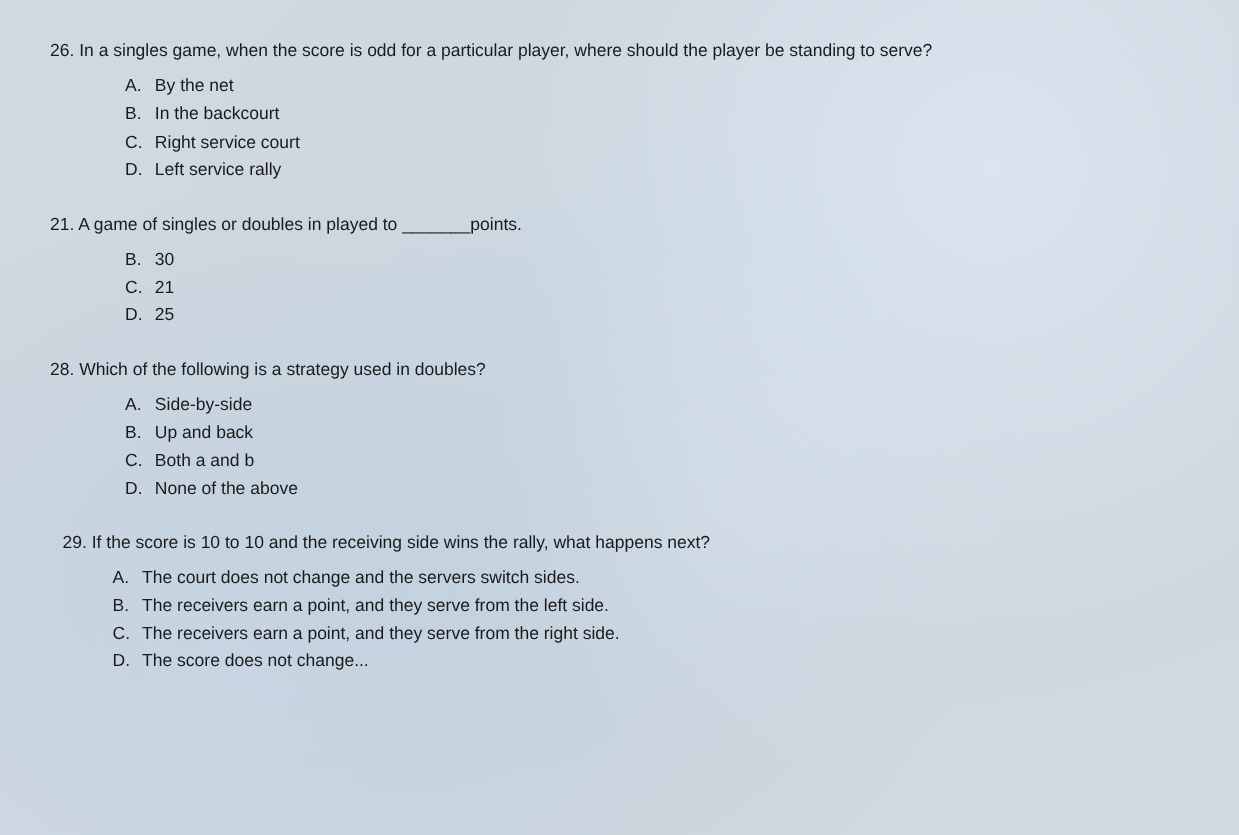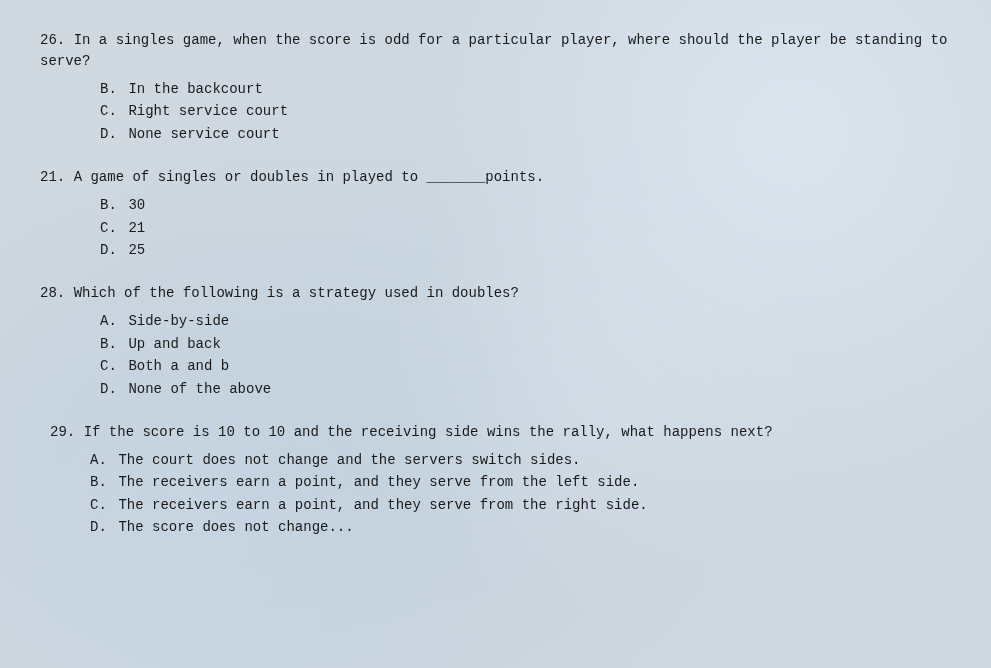--- a/index.html
+++ b/index.html
@@ -25,21 +25,20 @@
       top: 0;
       left: 0;
       right: 0;
       bottom: 0;
       padding: 30px 40px;
       overflow: hidden;
     }
 
     .question-block {
       margin-bottom: 22px;
-      font-family: Liberation Mono, monospace;
     }
 
     .question-text {
       font-size: 14px;
       color: #1a1a1a;
       line-height: 1.5;
       margin-bottom: 6px;
     }
 
     .question-number {
@@ -87,23 +86,24 @@
 <body>
 
 <div class="page-container">
 
   <div class="question-block">
     <div class="question-text">
       <span class="question-number">26.</span>
       <span> In a singles game, when the score is odd for a particular player, where should the player be standing to serve?</span>
     </div>
     <ul class="answer-list">
+      <li><span class="answer-label">A.</span> <span>By the net</span></li>
       <li><span class="answer-label">B.</span> <span>In the backcourt</span></li>
       <li><span class="answer-label">C.</span> <span>Right service court</span></li>
-      <li><span class="answer-label">D.</span> <span>None service court</span></li>
+      <li><span class="answer-label">D.</span> <span>Left service rally</span></li>
     </ul>
   </div>
 
   <div class="question-block">
     <div class="question-text">
       <span class="question-number">21.</span>
       <span> A game of singles or doubles in played to _______points.</span>
     </div>
     <ul class="answer-list">
       <li><span class="answer-label">B.</span> <span>30</span></li>

